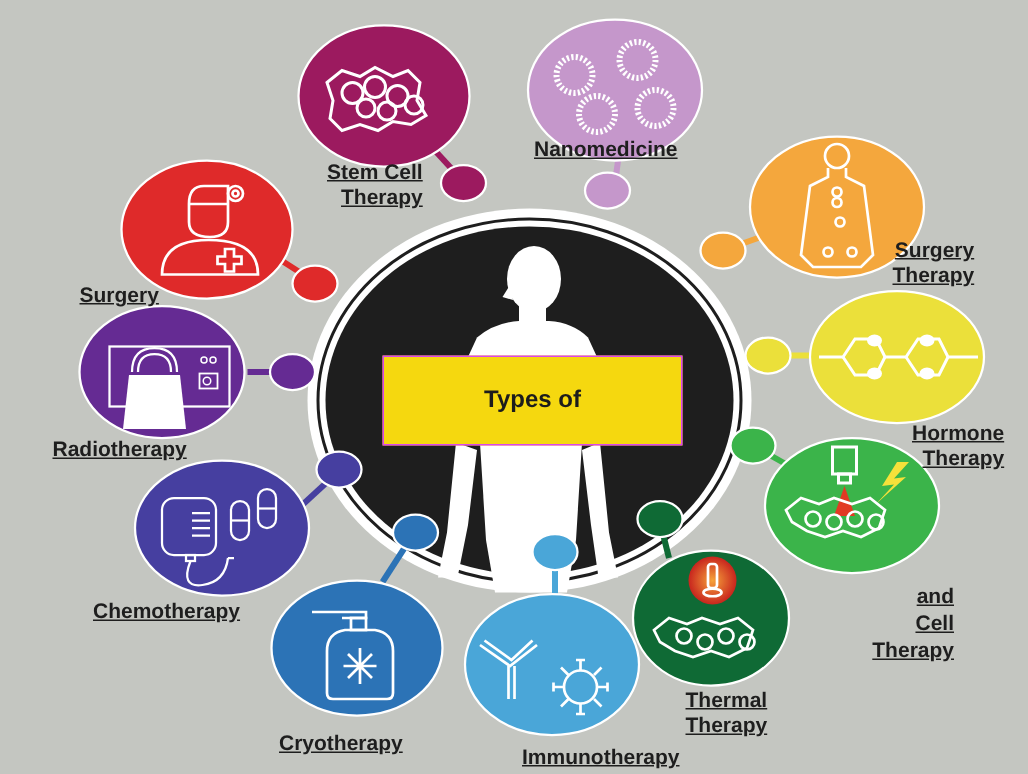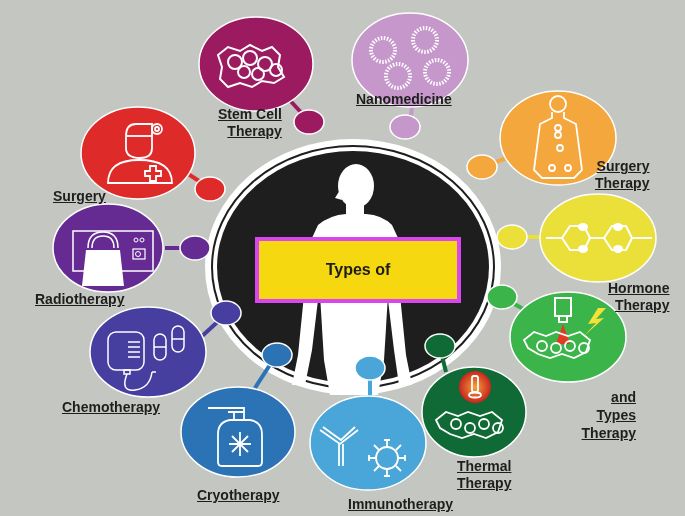--- a/index.html
+++ b/index.html
@@ -1,19 +1,19 @@
 <!DOCTYPE html>
 <html><head>
 <meta charset="utf-8">
 <style>
   html,body{margin:0;padding:0;}
   body{width:685px;height:516px;background:#c4c6c1;position:relative;overflow:hidden;font-family:"Liberation Sans",sans-serif;}
   svg.main{position:absolute;left:0;top:0;}
   .lbl{position:absolute;font-weight:bold;font-size:14px;color:#1e1e1e;text-align:right;line-height:17px;white-space:nowrap;text-decoration:underline;}
-  .title-box{position:absolute;left:255px;top:237px;width:198px;height:58px;background:#f5d80f;border:4px solid #d946ef;display:flex;flex-direction:column;align-items:center;justify-content:center;}
+  .title-box{position:absolute;left:255px;top:237px;width:198px;height:58px;background:#f5d80f;border:1px solid #d946ef;display:flex;flex-direction:column;align-items:center;justify-content:center;}
   .title-box span{font-weight:bold;font-size:16px;color:#1c1c1c;line-height:20px;}
 </style>
 </head>
 <body>
 
 <svg class="main" width="685" height="516" viewBox="0 0 685 516">
 
   <ellipse cx="353" cy="267" rx="148" ry="128" fill="#ffffff"></ellipse>
   <ellipse cx="353" cy="267" rx="141" ry="121" fill="none" stroke="#1e1e1e" stroke-width="2"></ellipse>
   <ellipse cx="353" cy="267" rx="136" ry="116" fill="#1e1e1e"></ellipse>
@@ -250,31 +250,31 @@
 <div class="lbl" style="left:595px;top:158px;">
   <div>Surgery</div>
   <div>Therapy</div>
 </div>
 <div class="lbl" style="left:608px;top:280px;">
   <div>Hormone</div>
   <div>Therapy</div>
 </div>
 <div class="lbl" style="left:552px;top:388px;width:84px;line-height:18px;">
   <div>and</div>
-  <div>Types</div>
+  <div>Cell</div>
   <div>Therapy</div>
 </div>
 <div class="lbl" style="left:457px;top:458px;">
   <div>Thermal</div>
   <div>Therapy</div>
 </div>
 <div class="lbl" style="left:316px;top:496px;margin-left:32px;">
   <div>Immunotherapy</div>
 </div>
-<div class="lbl" style="left:197px;top:487px;">
+<div class="lbl" style="left:186px;top:487px;">
   <div>Cryotherapy</div>
 </div>
 <div class="lbl" style="left:62px;top:399px;">
   <div>Chemotherapy</div>
 </div>
 <div class="lbl" style="left:3px;top:291px;padding-left:32px;">
   <div>Radiotherapy</div>
 </div>
 <div class="lbl" style="left:53px;top:188px;">
   <div>Surgery</div>

